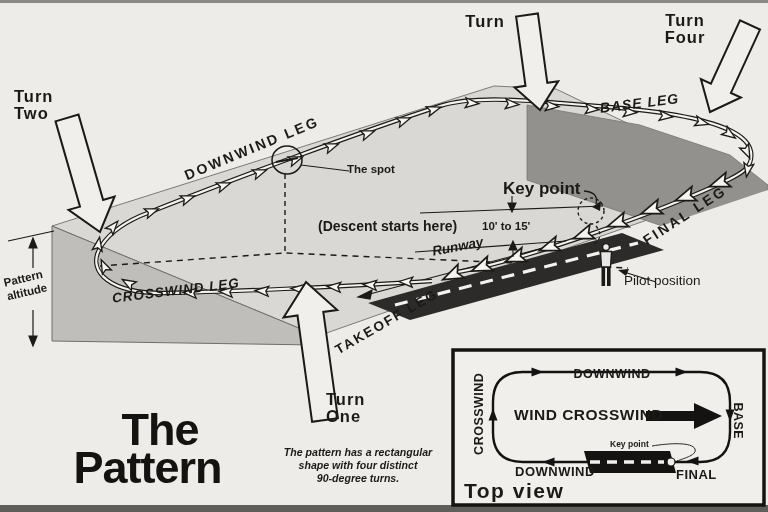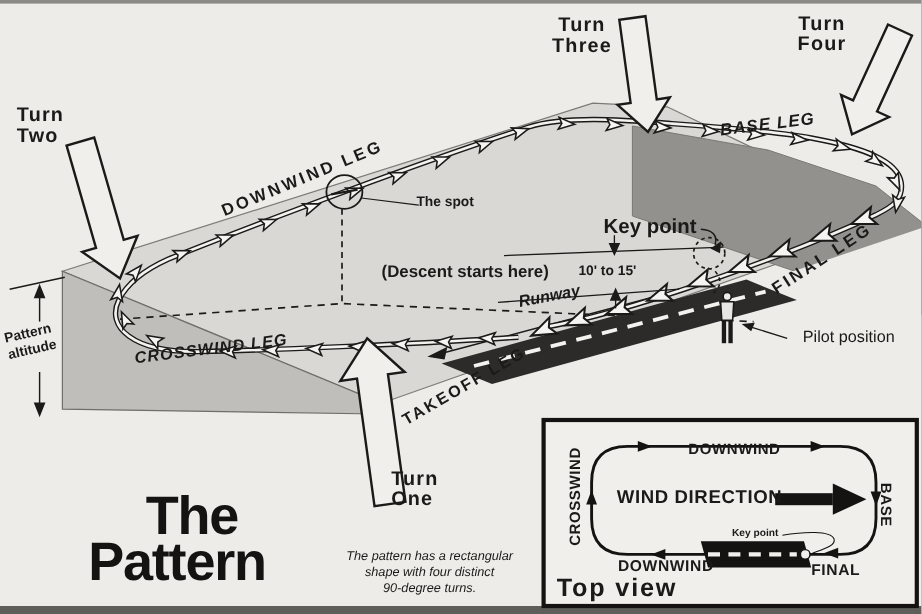--- a/index.html
+++ b/index.html
@@ -7,21 +7,21 @@
          background:#edece8;font-family:"Liberation Sans",sans-serif;color:#1b1a18;}
   #scene{position:absolute;left:0;top:0;}
   .lbl{position:absolute;white-space:nowrap;color:#1b1a18;line-height:1.08;}
   .b{font-weight:bold;}
   .i{font-style:italic;}
   .ctr{text-align:center;}
   .turn{font-size:16.5px;font-weight:bold;letter-spacing:1px;line-height:17px;}
   .leg{font-weight:bold;letter-spacing:2.5px;font-size:14px;}
   .small{font-size:11px;font-weight:bold;}
   .title-big{font-size:45px;font-weight:bold;letter-spacing:-1px;color:#141312;}
-  .caption{font-size:10.6px;font-weight:normal;font-style:italic;line-height:13px;text-align:center;margin-top:12px;}
+  .caption{font-size:10.6px;font-weight:bold;font-style:italic;line-height:13px;text-align:center;}
   .inset-lbl{font-weight:bold;font-size:12.5px;letter-spacing:0.5px;}
 </style>
 </head>
 <body>
 
 <div id="stage">
 
   <svg id="scene" width="768" height="512" viewBox="0 0 768 512">
 
     <rect x="0" y="0" width="768" height="512" fill="#edece8"></rect>
@@ -163,21 +163,20 @@
       <circle cx="671" cy="462" r="4" fill="#f1efeb" stroke="#141312" stroke-width="1.2"></circle>
     </g>
   </svg>
 
   <div class="lbl turn" style="left:14px;top:88px;">
     <div>Turn</div>
       <div>Two</div>
   </div>
   <div class="lbl turn ctr" style="left:435px;top:13px;width:100px;">
     <div>Turn</div>
-      <div>Three</div>
   </div>
   <div class="lbl turn ctr" style="left:635px;top:12px;width:100px;">
     <div>Turn</div>
       <div>Four</div>
   </div>
   <div class="lbl turn" style="left:326px;top:391px;">
     <div>Turn</div>
       <div>One</div>
   </div>
 
@@ -186,37 +185,37 @@
   <div class="lbl leg ctr" style="left:625px;top:208px;width:120px;transform:rotate(-33deg);">FINAL LEG</div>
   <div class="lbl leg ctr" style="left:327px;top:315px;width:120px;font-size:13.5px;letter-spacing:2px;transform:rotate(-30deg);">TAKEOFF LEG</div>
   <div class="lbl leg ctr i" style="left:101px;top:284px;width:150px;font-size:13.5px;letter-spacing:1px;transform:rotate(-7deg);">CROSSWIND LEG</div>
 
   <div class="lbl small" style="left:347px;top:163px;font-size:11.5px;">The spot</div>
   <div class="lbl small" style="left:318px;top:176px;font-size:14px;margin-top:43px;">(Descent starts here)</div>
 
   <div class="lbl b" style="left:503px;top:180px;font-size:17px;">Key point</div>
   <div class="lbl b" style="left:482px;top:220px;font-size:11.5px;">10' to 15'</div>
   <div class="lbl b i" style="left:432px;top:240px;font-size:13.5px;transform:rotate(-11deg);">Runway</div>
-  <div class="lbl" style="left:669px;top:274px;font-size:13.5px;">Pilot position</div>
+  <div class="lbl" style="left:624px;top:274px;font-size:13.5px;">Pilot position</div>
 
   <div class="lbl b" style="left:5px;top:271px;font-size:11.5px;transform:rotate(-13deg);line-height:14px;">
     <div>Pattern</div>
       <div>altitude</div>
   </div>
 
   <div class="lbl title-big ctr" style="left:70px;top:406px;width:180px;">The</div>
   <div class="lbl title-big ctr" style="left:25px;top:444px;width:245px;">Pattern</div>
 
   <div class="lbl caption" style="left:278px;top:446px;width:160px;">
     <div>The pattern has a rectangular</div>
       <div>shape with four distinct</div>
       <div>90-degree turns.</div>
   </div>
 
   <div class="lbl inset-lbl ctr" style="left:557px;top:368px;width:110px;">DOWNWIND</div>
   <div class="lbl inset-lbl ctr" style="left:425px;top:407px;width:110px;transform:rotate(-90deg);">CROSSWIND</div>
   <div class="lbl inset-lbl ctr" style="left:707px;top:414px;width:60px;transform:rotate(90deg);">BASE</div>
-  <div class="lbl b" style="left:514px;top:407px;font-size:15.5px;letter-spacing:0.5px;">WIND DIRECTION</div>
+  <div class="lbl b" style="left:514px;top:407px;font-size:15.5px;letter-spacing:0.5px;">WIND CROSSWIND</div>
   <div class="lbl b" style="left:610px;top:440px;font-size:8.5px;">Key point</div>
   <div class="lbl inset-lbl" style="left:515px;top:465px;font-size:13px;">DOWNWIND</div>
   <div class="lbl inset-lbl" style="left:676px;top:468px;font-size:13px;">FINAL</div>
   <div class="lbl b" style="left:464px;top:480px;font-size:21px;letter-spacing:1.5px;">Top view</div>
 </div>
 
 </body></html>

